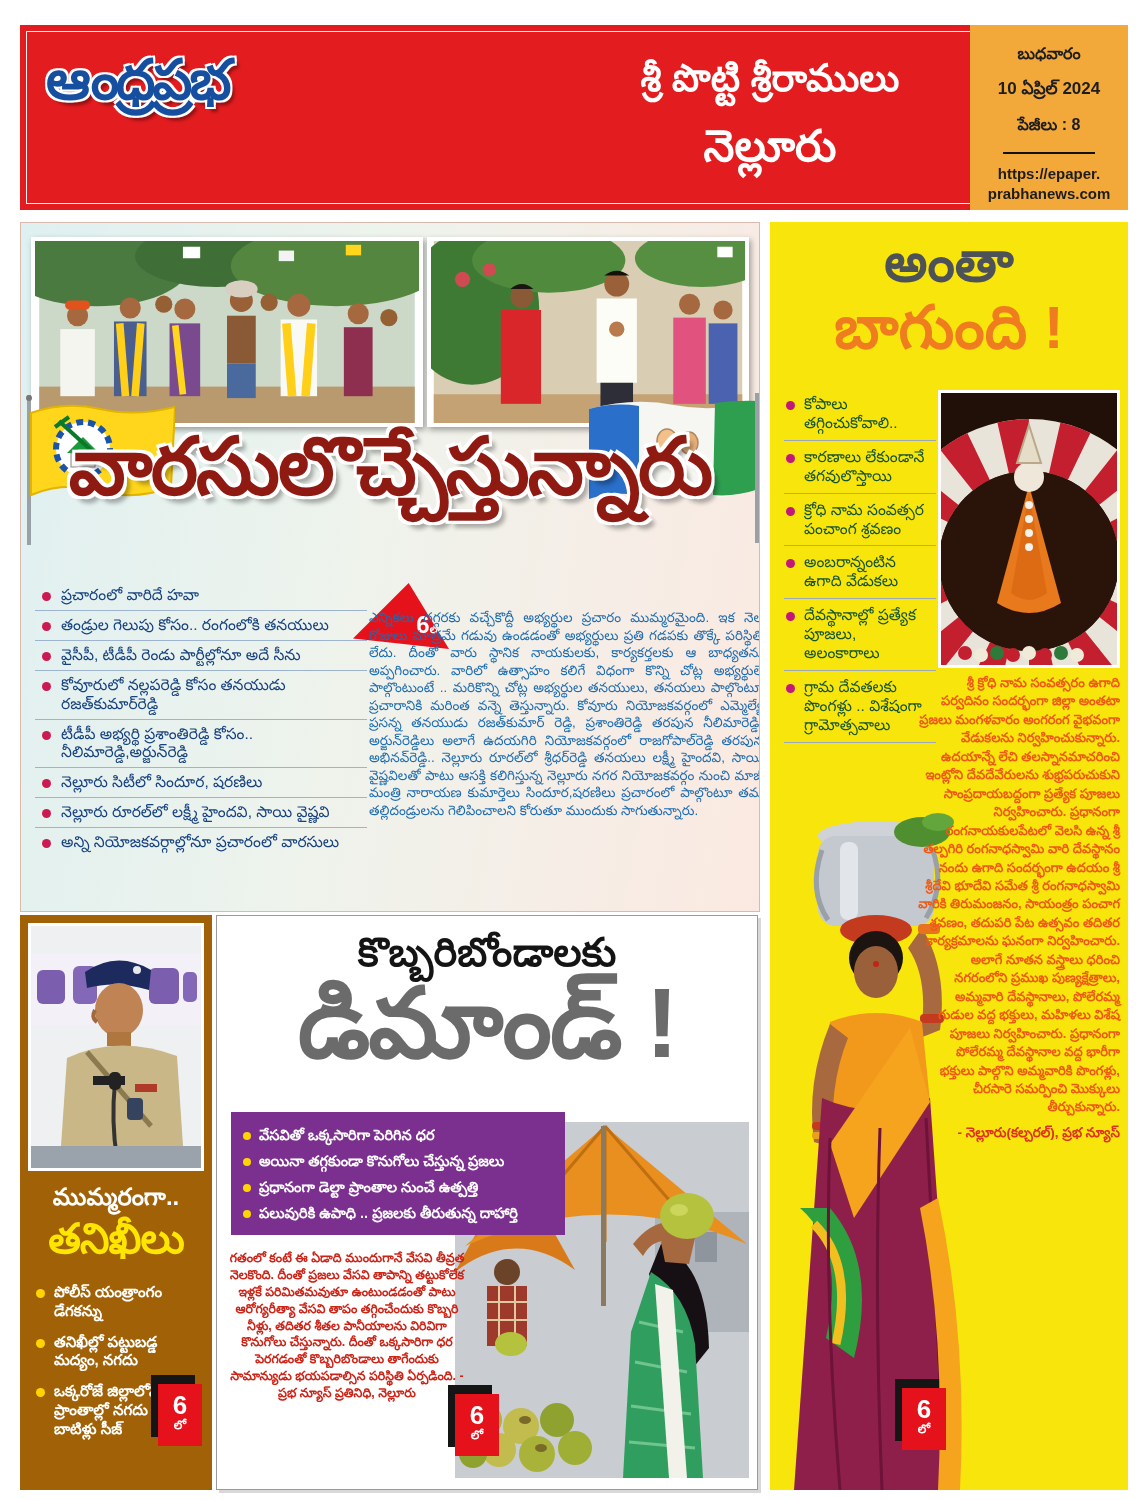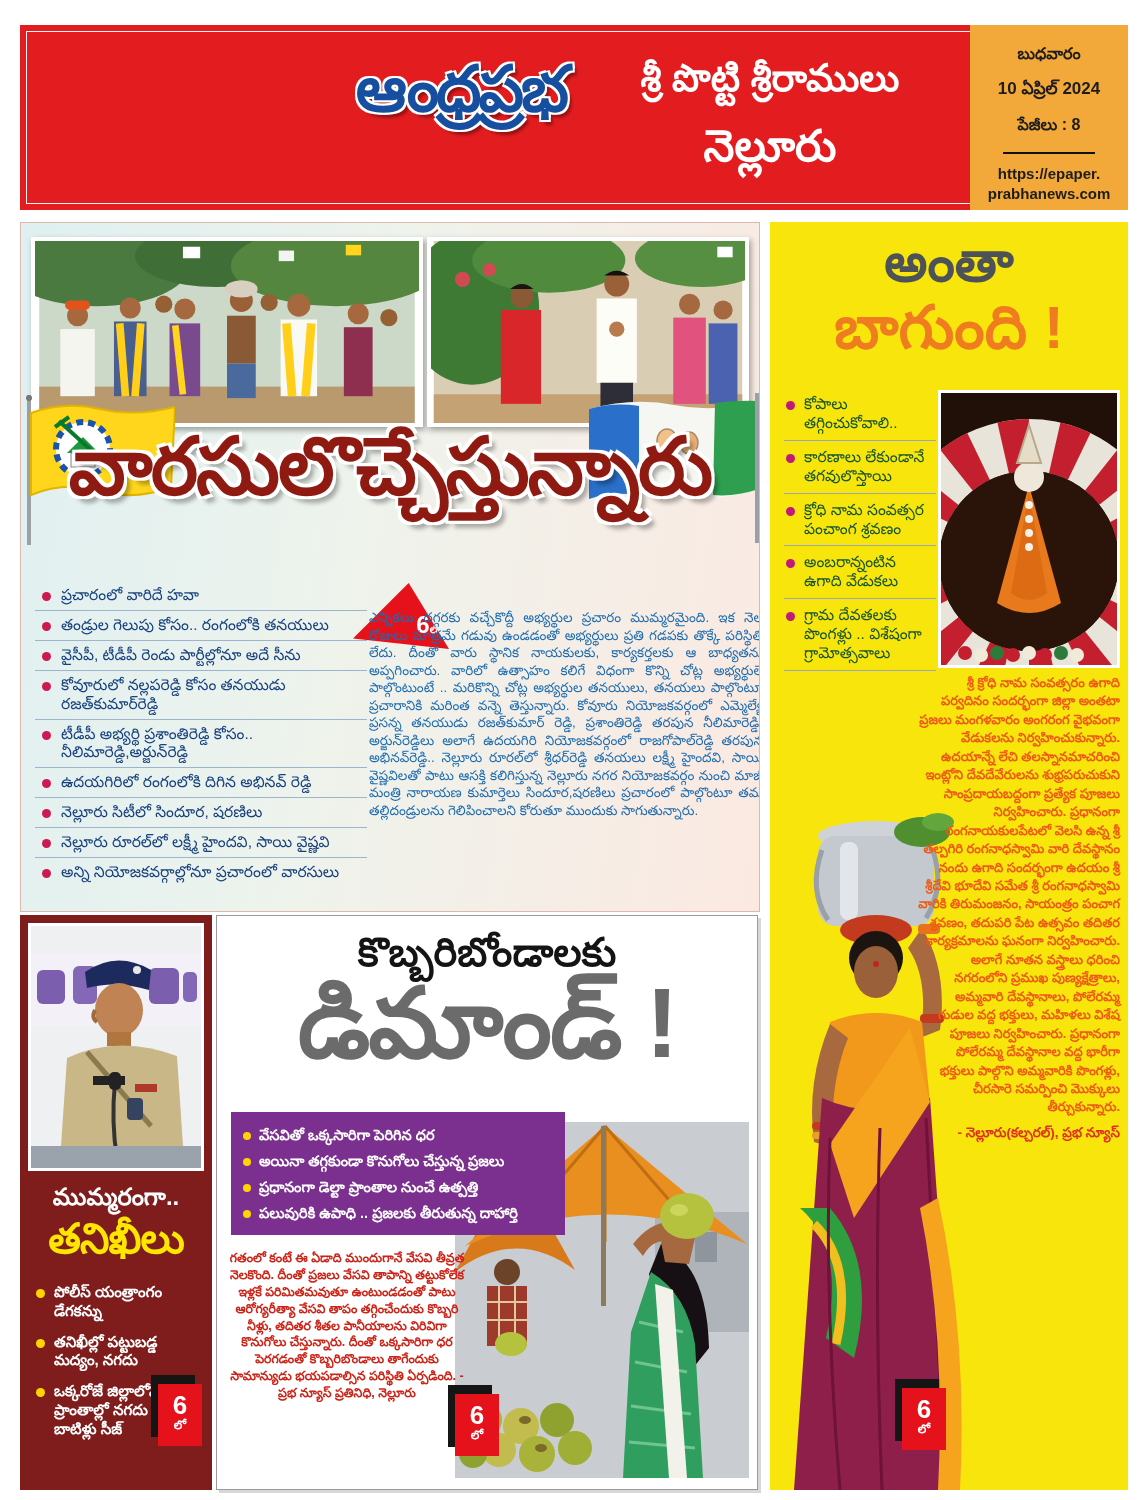--- a/index.html
+++ b/index.html
@@ -8,24 +8,24 @@
     position:relative; width:1148px; height:1500px; background:#ffffff;
     font-family:"Liberation Sans","DejaVu Sans",sans-serif; overflow:hidden;
   }
   .abs { position:absolute; }
   svg { display:block; width:100%; height:100%; }
 
   
   .masthead { left:20px; top:25px; width:1108px; height:185px; background:#e31c1f; }
   .masthead-frame { position:absolute; inset:6px; border:1.5px solid rgba(255,255,255,.95); }
   .logo {
-    left:26px; top:26px; width:520px; text-align:right;
-    font-size:64px; font-weight:bold; letter-spacing:-3px; color:#164fa0;
+    left:26px; top:26px; width:520px; text-align:left;
+    font-size:56px; font-weight:bold; letter-spacing:-3px; color:#164fa0;
     text-shadow:-2px -2px 0 #fff, 2px -2px 0 #fff, -2px 2px 0 #fff, 2px 2px 0 #fff, 4px 5px 3px rgba(0,0,0,.35);
-    line-height:1.2; white-space:nowrap;
+    line-height:1.2; white-space:nowrap;font-family:Liberation Mono, monospace;
   }
   .edition { left:545px; top:32px; width:410px; text-align:center; color:#fff; font-weight:bold; }
   .edition .l1 { font-size:38px; }
   .edition .l2 { font-size:44px; margin-top:12px; }
   .datebox {
     right:0; top:0; width:158px; height:185px; background:#f3a83a;
     text-align:center; color:#1d1d1d; font-weight:bold; padding-top:20px;
   }
   .datebox .day { font-size:16px; }
   .datebox .date { font-size:17px; margin-top:12px; }
@@ -66,21 +66,21 @@
   .b-num { font-size:24px; font-weight:bold; }
   .b-suf { font-size:11px; font-weight:bold; }
   .lead-body {
     left:348px; top:386px; width:394px; color:#1d6cb0;
     font-size:13.5px; line-height:1.3; text-align:justify; font-weight:500;
   }
   .lead-body .txt { text-indent:32px; display:inline; }
   .lead-byline { display:block; text-align:right; color:#e0301e; font-weight:bold; font-size:14px; margin-top:4px; }
 
   
-  .bluecol { left:20px; top:915px; width:192px; height:575px; background:#7f1d1d; overflow:hidden; }
+  .bluecol { left:20px; top:915px; width:192px; height:575px; background:#a16207; overflow:hidden; }
   .police-photo { position:relative; margin:8px auto 0 auto; width:176px; height:248px; background:#fff; padding:3px; }
   .blue-h1 { color:#fff; font-size:24px; font-weight:bold; text-align:center; margin-top:12px; }
   .blue-h2 { color:#ffe600; font-size:42px; font-weight:bold; text-align:center; letter-spacing:-1px; line-height:1.05; }
   .blue-bullets { list-style:none; margin:16px 8px 0 12px; }
   .blue-bullets li {
     position:relative; padding:6px 0 6px 22px; color:#fff; font-weight:bold;
     font-size:15px; line-height:1.25;
   }
   .blue-bullets li::before {
     content:""; position:absolute; left:4px; top:12px; width:9px; height:9px;
@@ -239,21 +239,20 @@
     </div>
 
     <h1 class="abs lead-headline">వారసులొచ్చేస్తున్నారు</h1>
 
     <ul class="abs lead-bullets">
       <li>ప్రచారంలో వారిదే హవా</li>
       <li>తండ్రుల గెలుపు కోసం.. రంగంలోకి తనయులు</li>
       <li>వైసీపీ, టీడీపీ రెండు పార్టీల్లోనూ అదే సీను</li>
       <li>కోవూరులో నల్లపరెడ్డి కోసం తనయుడు రజత్‌కుమార్‌రెడ్డి</li>
       <li>టీడీపీ అభ్యర్థి ప్రశాంతిరెడ్డి కోసం.. నీలిమారెడ్డి,అర్జున్‌రెడ్డి</li>
-      <li>ఉదయగిరిలో రంగంలోకి దిగిన అభినవ్ రెడ్డి</li>
       <li>నెల్లూరు సిటీలో సిందూర, షరణిలు</li>
       <li>నెల్లూరు రూరల్‌లో లక్ష్మీ హైందవి, సాయి వైష్ణవి</li>
       <li>అన్ని నియోజకవర్గాల్లోనూ ప్రచారంలో వారసులు</li>
     </ul>
 
     <div class="abs tri-badge">
       <span class="txt"><span class="b-num">6</span><span class="b-suf">లో</span></span>
     </div>
 
     <div class="abs lead-body">
@@ -358,20 +357,21 @@
 
   <aside class="abs yellowcol">
     <h1 class="abs y-h2">బాగుంది !</h1>
     <h1 class="abs y-h1">అంతా</h1>
 
     <ul class="abs y-bullets">
       <li>కోపాలు తగ్గించుకోవాలి..</li>
       <li>కారణాలు లేకుండానే తగవులొస్తాయి</li>
       <li>క్రోధి నామ సంవత్సర పంచాంగ శ్రవణం</li>
       <li>అంబరాన్నంటిన ఉగాది వేడుకలు</li>
+      <li>దేవస్థానాల్లో ప్రత్యేక పూజలు, అలంకారాలు</li>
       <li>గ్రామ దేవతలకు పొంగళ్లు .. విశేషంగా గ్రామోత్సవాలు</li>
     </ul>
 
     <div class="abs deity-photo">
       <svg viewBox="0 0 176 272">
         <rect width="176" height="272" fill="#201008"></rect>
         <circle cx="88" cy="168" r="116" fill="none" stroke="#e8e4da" stroke-width="52"></circle>
         <circle cx="88" cy="168" r="116" fill="none" stroke="#c41f2e" stroke-width="52" stroke-dasharray="26 26"></circle>
         <circle cx="88" cy="168" r="90" fill="#2a140a"></circle>
         <path d="M88 92 L56 210 Q88 230 120 210 Z" fill="#e8791c"></path>

